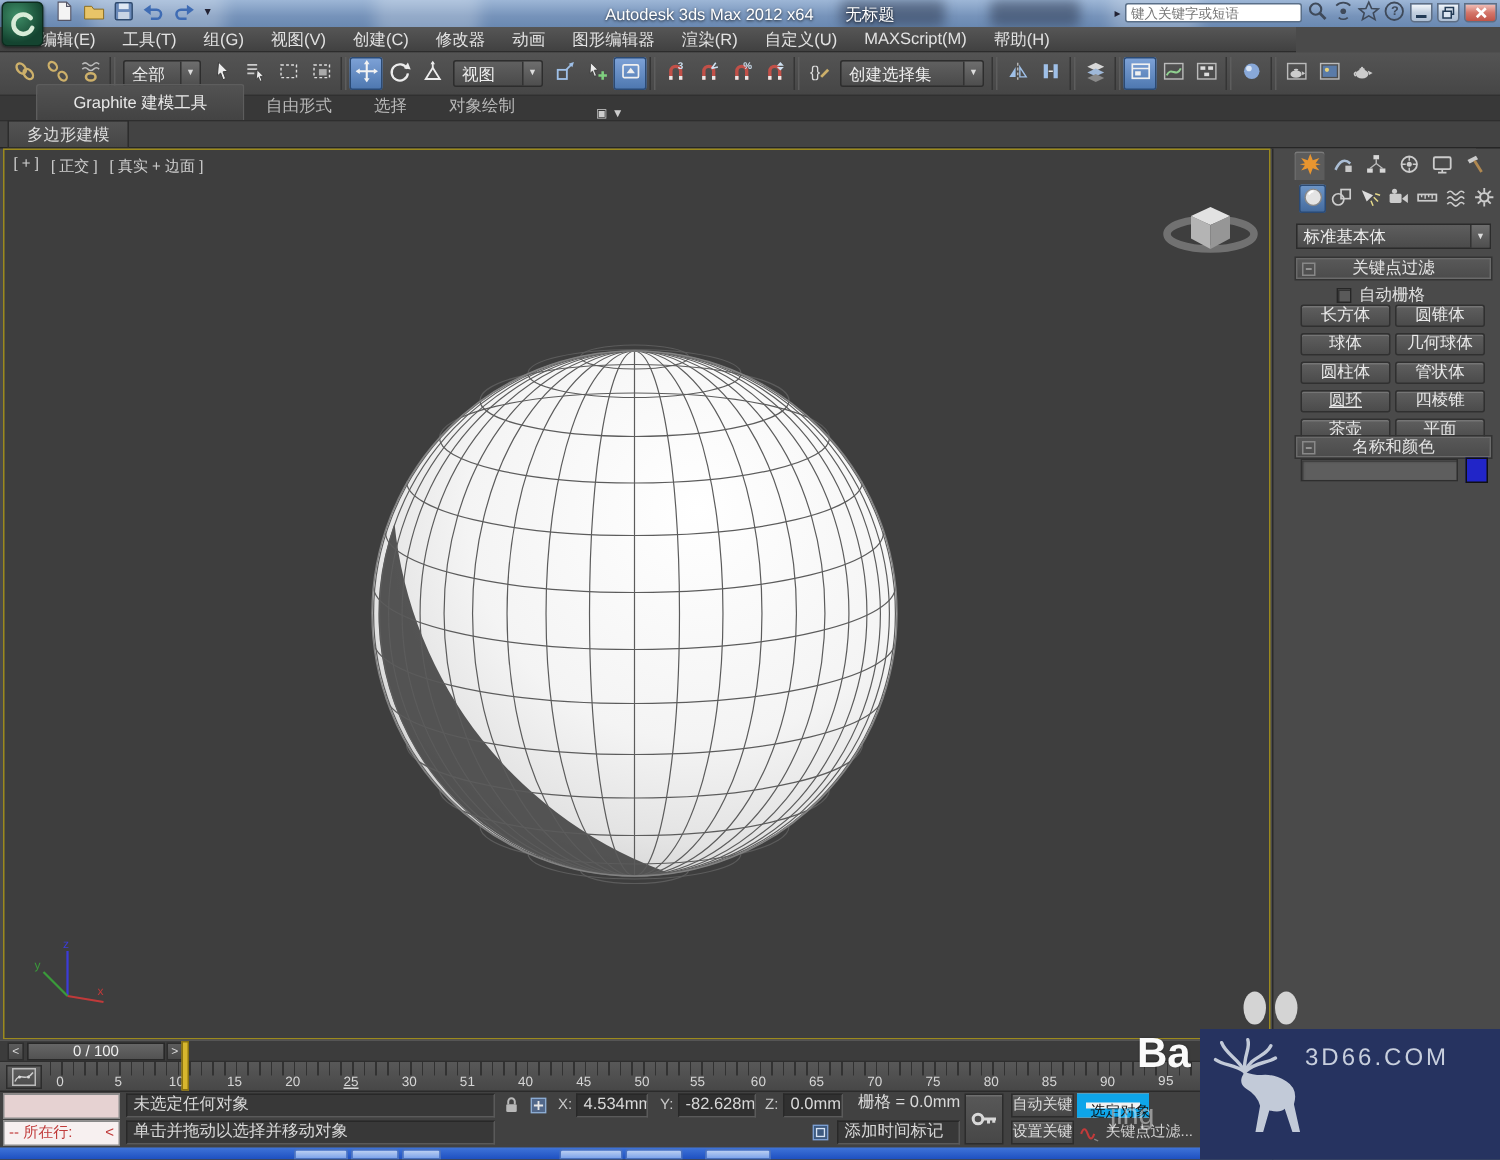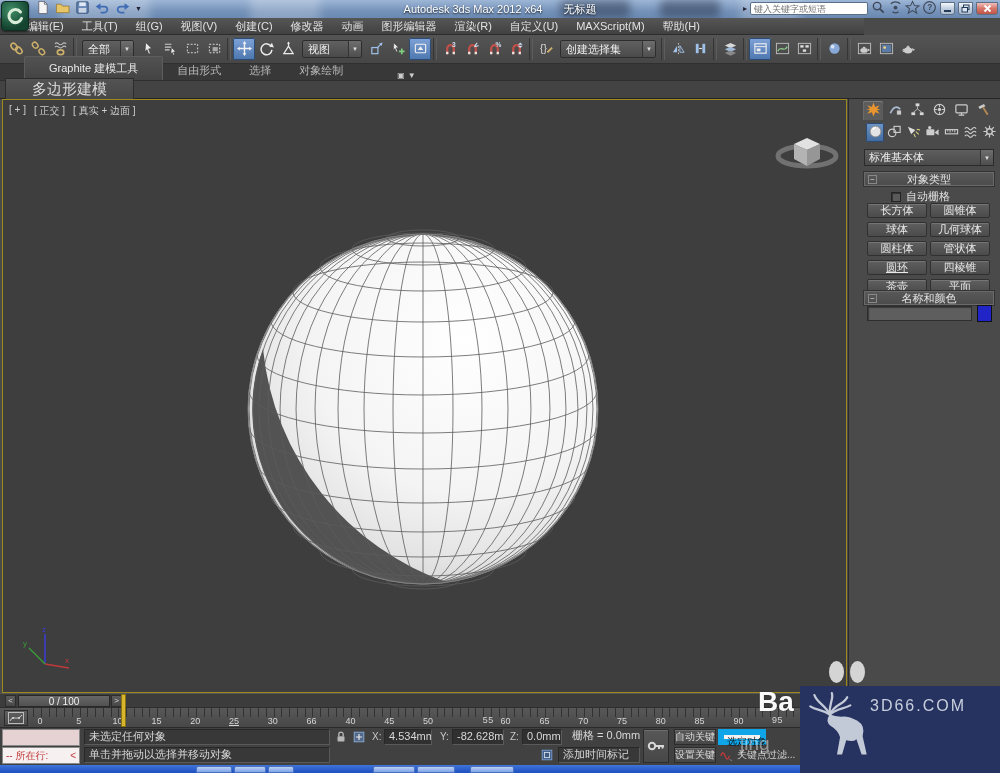--- a/index.html
+++ b/index.html
@@ -30,21 +30,21 @@
 .tbtn.active{background:linear-gradient(#7fa3d8,#4c76ae);box-shadow:inset 0 0 0 1px #2b4a74}
 .tsep{width:4px;height:22px;border-left:1px solid #353535;border-right:1px solid #5d5d5d;margin:0 2px;flex:none}
 .tcombo{height:18px;display:inline-flex;align-items:center;justify-content:space-between;background:linear-gradient(#606060,#4a4a4a);border:1px solid #2d2d2d;border-radius:2px;margin:0 3px;font-size:11px;color:#eee;padding-left:5px;flex:none;overflow:hidden}
 .tcombo-a{width:13px;height:100%;background:linear-gradient(#6e6e6e,#4e4e4e);border-left:1px solid #333;font-size:6px;display:flex;align-items:center;justify-content:center;color:#ddd;margin-left:4px}
 
 #ribbontabs{left:0;top:64px;width:1000px;height:17px;background:#383838;display:flex;align-items:flex-end;padding-left:24px;border-bottom:1px solid #2e2e2e}
 .rtab{padding:2px 14px;font-size:11px;color:#b8b8b8;white-space:nowrap}
 .rtab.active{background:linear-gradient(#525252,#434343);color:#e8e8e8;border:1px solid #5d5d5d;border-bottom:none;border-radius:2px 2px 0 0;padding:4px 24px}
 #ribbon-min{margin-left:40px;color:#ccc;font-size:8px;display:flex;align-items:center;gap:3px}
 #ribbonsub{left:0;top:81px;width:1000px;height:18px;background:#434343;border-bottom:1px solid #262626;display:flex;align-items:center}
-#subtab{margin-left:5px;background:linear-gradient(#535353,#464646);border:1px solid #2c2c2c;color:#dcdcdc;padding:1px 26px;font-size:15px}
+#subtab{margin-left:5px;background:linear-gradient(#535353,#464646);border:1px solid #2c2c2c;color:#dcdcdc;padding:1px 12px;font-size:11px}
 
 #viewport{left:2px;top:99px;width:845px;height:594px;background:#3e3e3e;border:1px solid #9c8a1d}
 #vp-label{position:absolute;left:6px;top:4px;color:#cfcfcf;font-size:10px;display:flex;gap:8px}
 #axis-tripod{position:absolute;left:14px;bottom:20px}
 #viewcube{position:absolute;right:2px;top:26px}
 .wdot{position:absolute;width:15px;height:22px;background:#d4d4d4;border-radius:50%}
 
 #cmdpanel{left:848px;top:99px;width:136px;height:674px;background:#4a4a4a;border-left:1px solid #2a2a2a}
 #ptabs{position:absolute;left:14px;top:2px;display:flex;gap:2px}
 .ptab{width:20px;height:19px;display:flex;align-items:center;justify-content:center;border-radius:2px 2px 0 0}
@@ -585,21 +585,21 @@
             <path d="M8 1.5v3M8 11.5v3M1.5 8h3M11.5 8h3M3.4 3.4l2.1 2.1M10.5 10.5l2.1 2.1M12.6 3.4l-2.1 2.1M5.5 10.5l-2.1 2.1" stroke="#ccc" stroke-width="1.3"></path>
           </svg></span>
       </span>
     </div>
   <div class="combo">
     <span>标准基本体</span>
     <span class="tcombo-a" style="height:15px">▼</span>
   </div>
   <div class="rollout" style="left:15px;top:73px">
     <span class="rminus">−</span>
-    <span>对象类型</span>
+    <span>关键点过滤</span>
   </div>
   <div id="autogrid">
     <span class="cb"></span>
     <span>自动栅格</span>
   </div>
   <div id="objbtns">
       <div class="obtn" style="left: 18px; top: 104px;">长方体</div>
       <div class="obtn" style="left: 81px; top: 104px;">圆锥体</div>
       <div class="obtn" style="left: 18px; top: 123px;">球体</div>
       <div class="obtn" style="left: 81px; top: 123px;">几何球体</div>
@@ -635,25 +635,25 @@
   </div>
   <div id="ticks"></div>
   <div id="rlabels">
       <span class="rlab" style="left: 30px;">0</span>
       <span class="rlab" style="left: 68.8px;">5</span>
       <span class="rlab" style="left: 107.6px;">10</span>
       <span class="rlab" style="left: 146.4px;">15</span>
       <span class="rlab" style="left: 185.2px;">20</span>
       <span class="rlab" style="left: 224px; text-decoration: underline;">25</span>
       <span class="rlab" style="left: 262.8px;">30</span>
-      <span class="rlab" style="left: 301.6px;">66</span>
+      <span class="rlab" style="left: 301.6px;">51</span>
       <span class="rlab" style="left: 340.4px;">40</span>
       <span class="rlab" style="left: 379.2px;">45</span>
       <span class="rlab" style="left: 418px;">50</span>
-      <span class="rlab" style="left: 478px; font-family: Liberation Mono, monospace;">55</span>
+      <span class="rlab" style="left: 455px;">55</span>
       <span class="rlab" style="left: 495.6px;">60</span>
       <span class="rlab" style="left: 534.4px;">65</span>
       <span class="rlab" style="left: 573.2px;">70</span>
       <span class="rlab" style="left: 612px;">75</span>
       <span class="rlab" style="left: 650.8px;">80</span>
       <span class="rlab" style="left: 689.6px;">85</span>
       <span class="rlab" style="left: 728.4px;">90</span>
       <span class="rlab" style="left: 767.2px; font-family: Liberation Mono, monospace;">95</span>
     </div>
 </div>

